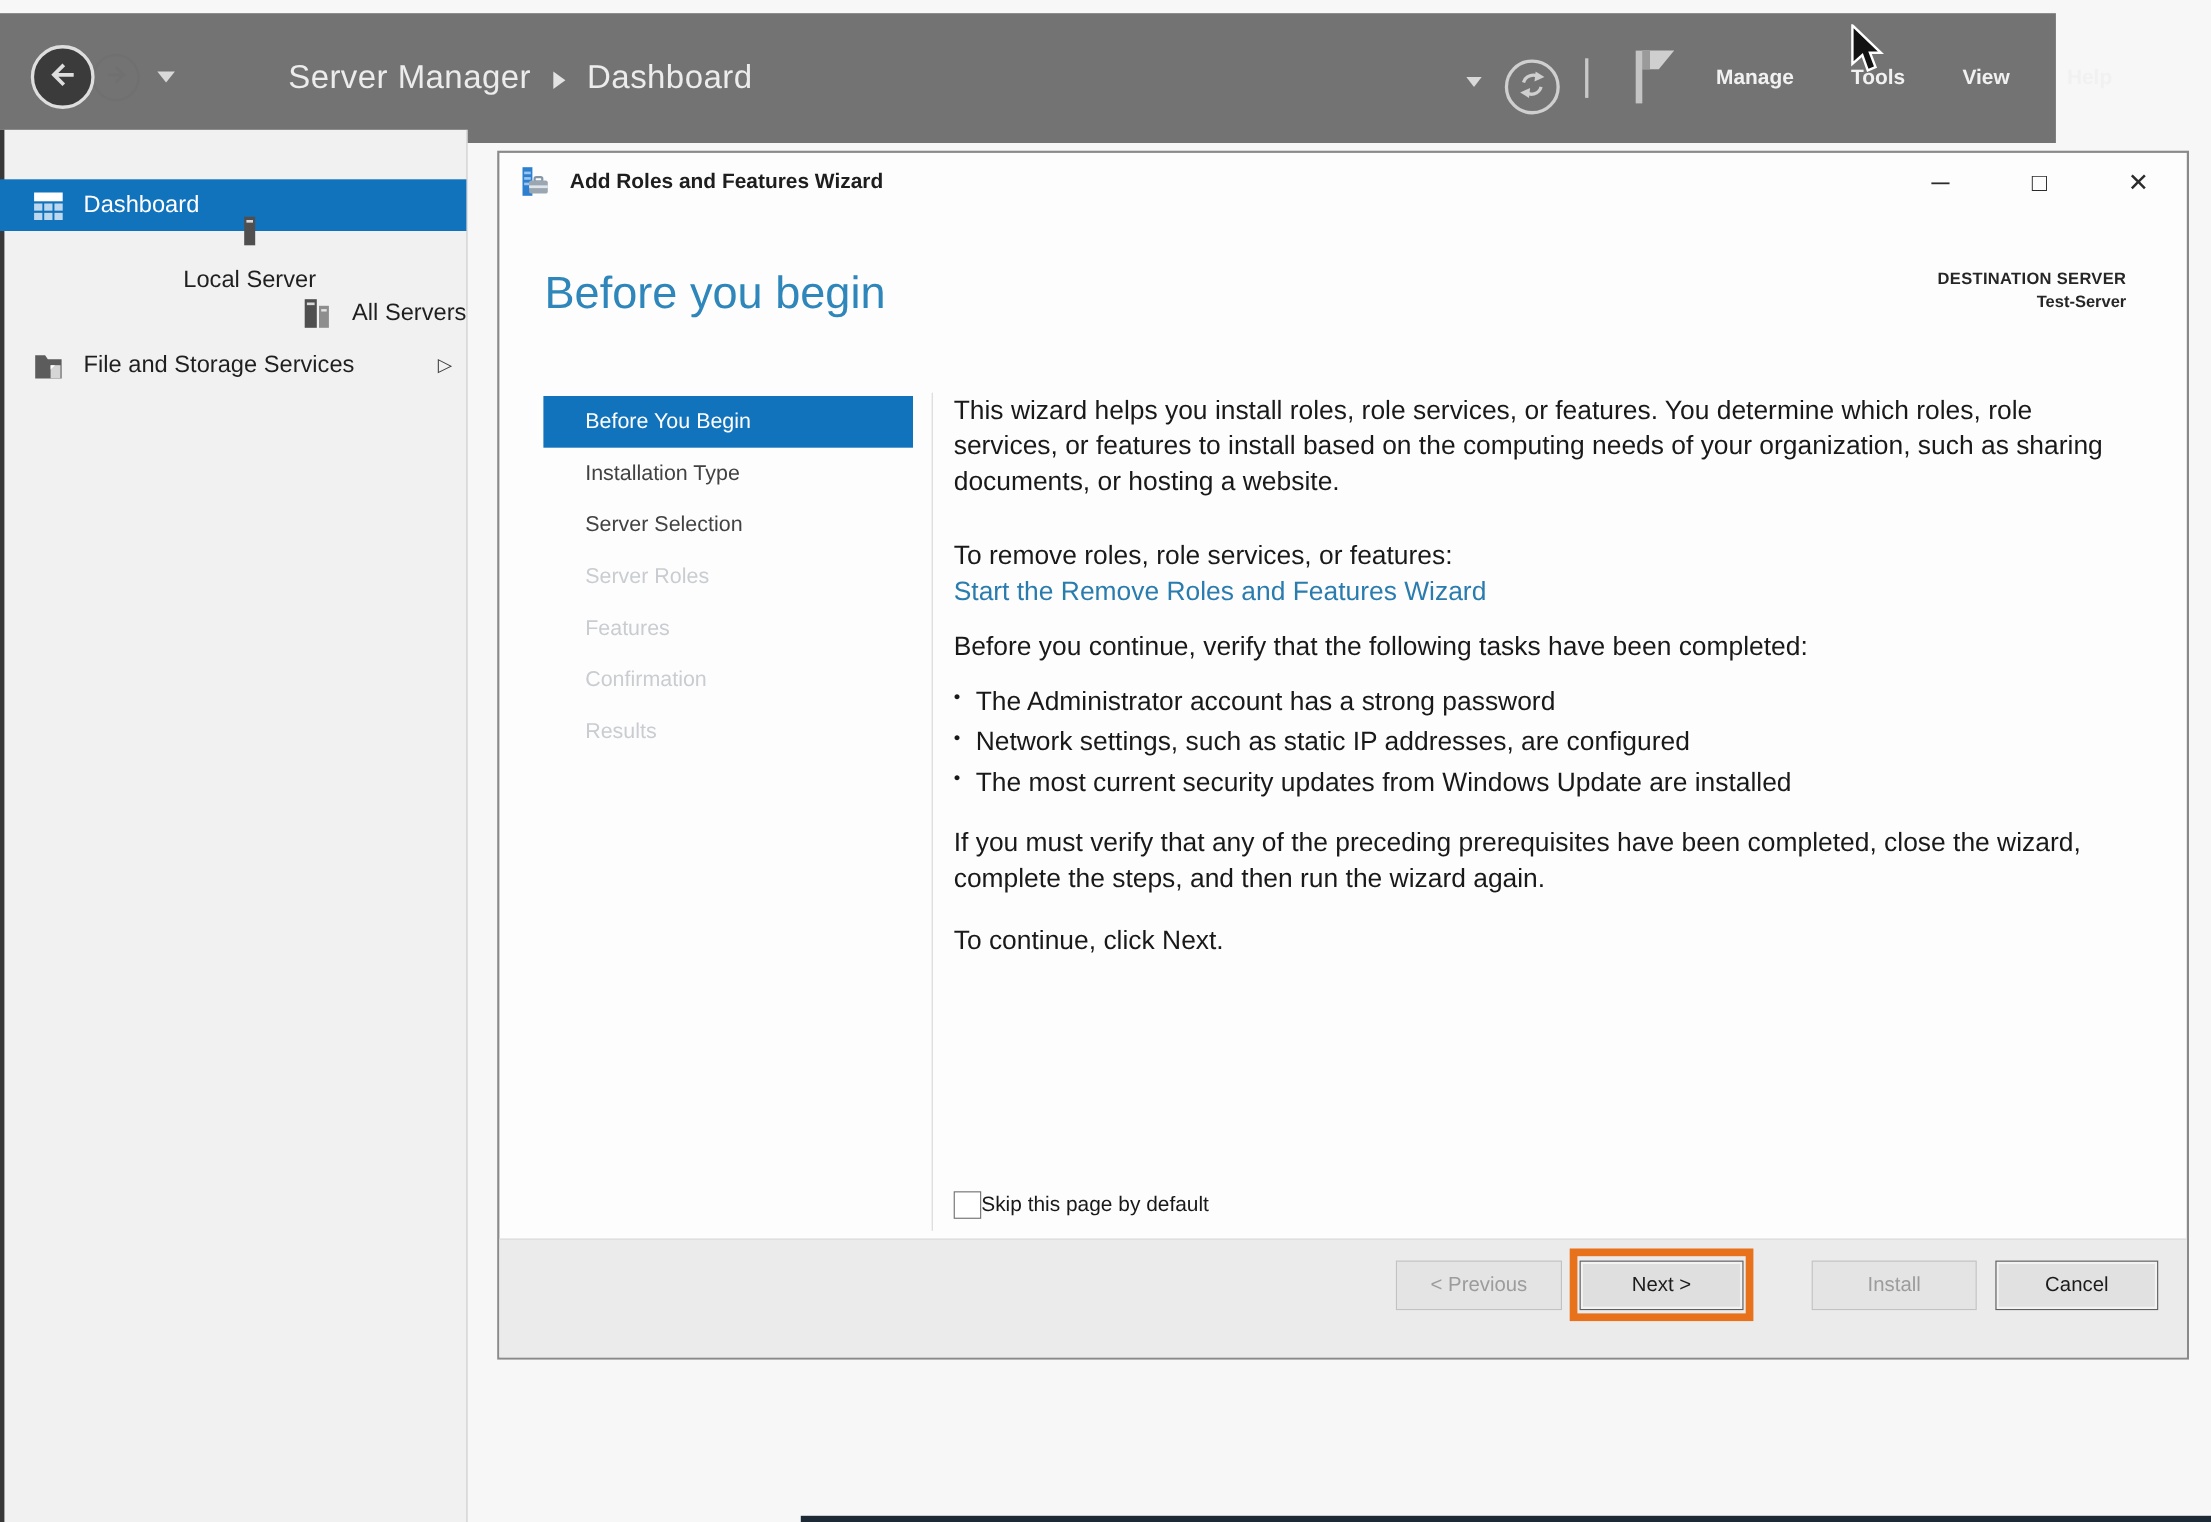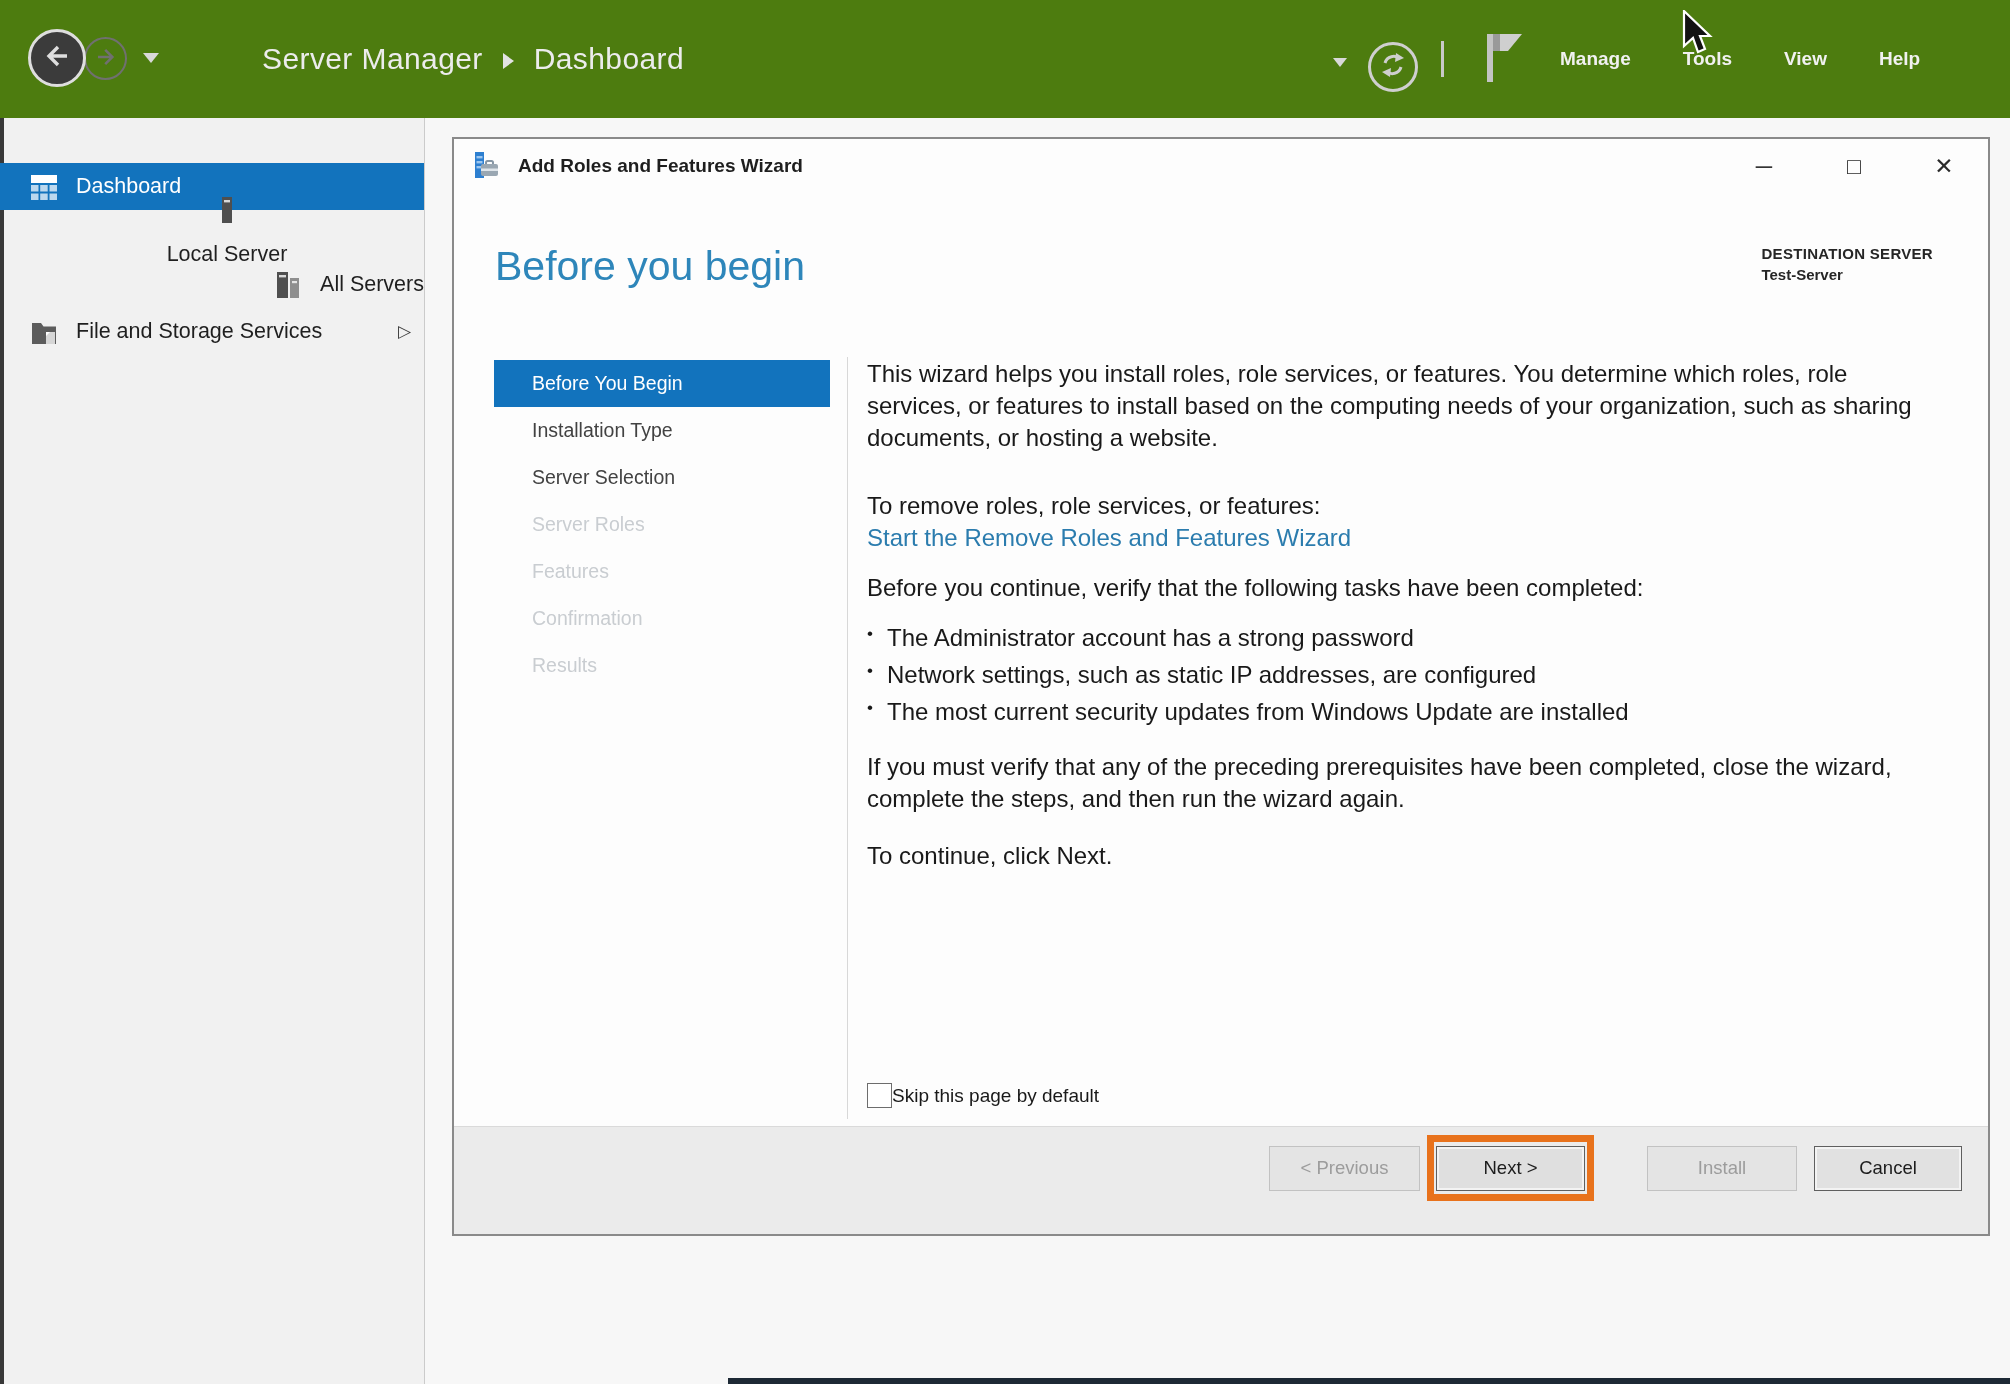--- a/index.html
+++ b/index.html
@@ -2,21 +2,21 @@
 <html><head>
 <meta charset="utf-8">
 <style>
   html,body{margin:0;padding:0;}
   body{
     width:2010px;height:1384px;position:relative;overflow:hidden;
     background:#f7f7f7;font-family:"Liberation Sans",sans-serif;
     -webkit-font-smoothing:antialiased;
   }
   
-  .topbar{position:absolute;left:0;top:0;width:2010px;height:118px;background:#4d7c0f;}
+  .topbar{position:absolute;left:0;top:12px;width:1869px;height:118px;background:#737373;}
   .btn-back{position:absolute;left:28px;top:29px;width:58px;height:58px;border:3px solid #dedede;
     border-radius:50%;background:#3b3b3b;z-index:2;display:flex;align-items:center;justify-content:center;box-sizing:border-box;}
   .btn-fwd{position:absolute;left:84px;top:37px;width:43px;height:43px;border:2px solid #707070;
     border-radius:50%;display:flex;align-items:center;justify-content:center;box-sizing:border-box;z-index:1;}
   .nav-caret{position:absolute;left:143px;top:53px;width:0;height:0;
     border-left:8px solid transparent;border-right:8px solid transparent;border-top:10px solid #d9d9d9;}
   .crumbs{position:absolute;left:262px;top:0;height:118px;display:flex;align-items:center;gap:20px;
     font-size:30px;font-weight:300;color:#ececec;letter-spacing:.4px;}
   .crumb-sep{width:0;height:0;border-top:8px solid transparent;border-bottom:8px solid transparent;
     border-left:11px solid #e3e3e3;margin-top:3px;}
@@ -41,21 +41,21 @@
   .side-chevron{position:absolute;left:398px;font-size:17px;color:#3c3c3c;}
   
   .dialog{position:absolute;left:452px;top:137px;width:1538px;height:1099px;background:#fdfdfd;
     border:2px solid #8a8a8a;box-sizing:border-box;}
   .d-icon{position:absolute;left:20px;top:12px;}
   .d-title{position:absolute;left:64px;top:16px;font-size:19px;font-weight:700;color:#1e1e1e;}
   .ctrl{position:absolute;top:11px;width:36px;height:32px;text-align:center;font-size:23px;
     line-height:32px;color:#2b2b2b;cursor:default;}
   .ctrl-min{left:1292px;} .ctrl-max{left:1382px;} .ctrl-close{left:1472px;}
   .d-heading{position:absolute;left:41px;top:104px;font-size:41px;font-weight:300;color:#2e86ba;}
-  .d-dest{position:absolute;right:55px;top:106px;color:#262626;}
+  .d-dest{position:absolute;right:55px;top:106px;text-align:right;color:#262626;}
   .d-dest .l1{font-size:15px;font-weight:600;letter-spacing:.3px;}
   .d-dest .l2{font-size:15px;font-weight:700;margin-top:4px;}
   .steps{position:absolute;left:40px;top:221px;width:336px;}
   .step{height:47px;display:flex;align-items:center;padding-left:38px;font-size:19.5px;
     color:#424242;box-sizing:border-box;}
   .step.selected{background:#1273bd;color:#ffffff;}
   .step.disabled{color:#c9cdd1;}
   .vline{position:absolute;left:393px;top:218px;width:1px;height:762px;background:#d8d8d8;}
   .c-blk{position:absolute;left:413px;width:1080px;font-size:24px;color:#191919;line-height:32px;}
   .c-intro{top:219px;}

